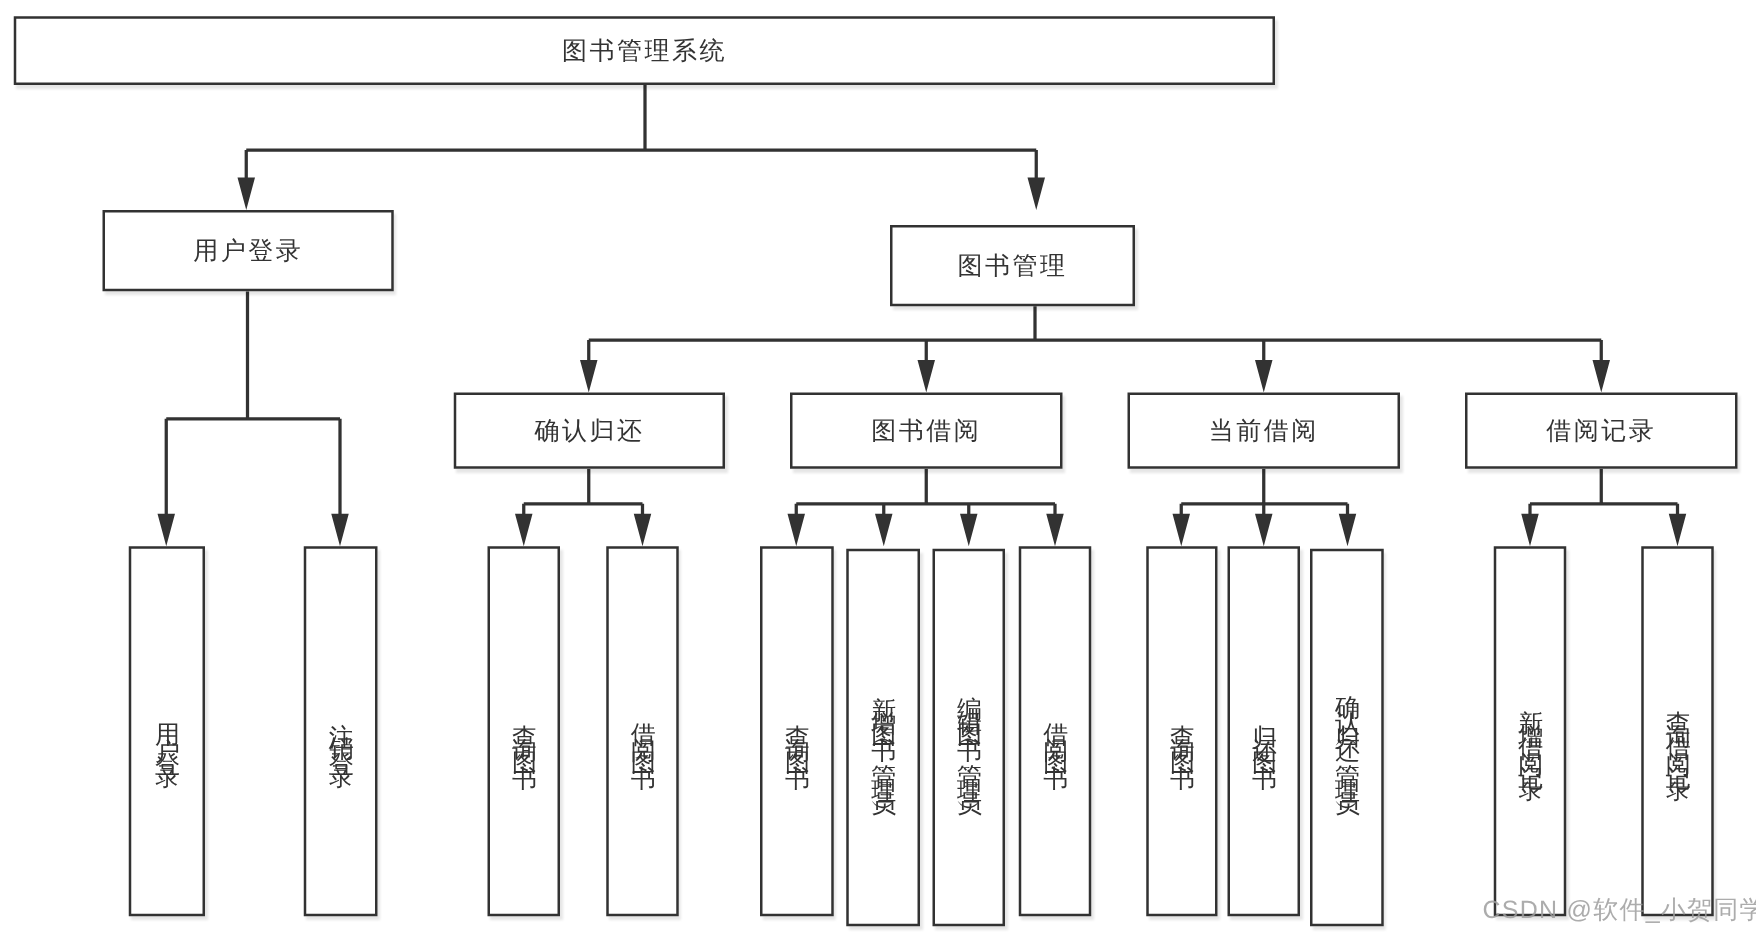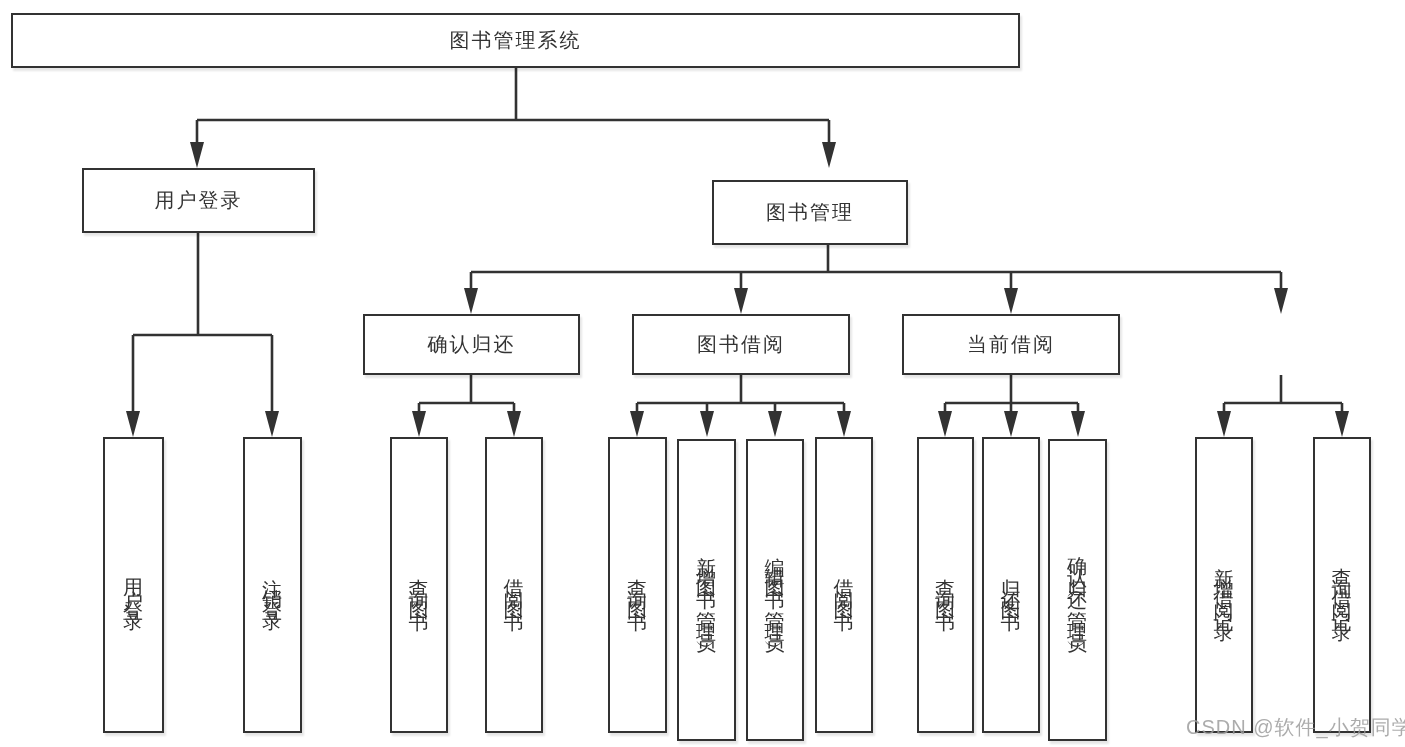--- a/index.html
+++ b/index.html
@@ -57,20 +57,23 @@
 
   <div class="node" style="left:363px;top:314px;width:217px;height:61px">
     <span class="h-label">确认归还</span>
   </div>
   <div class="node" style="left:902px;top:314px;width:218px;height:61px">
     <span class="h-label">当前借阅</span>
   </div>
   <div class="node" style="left:632px;top:314px;width:218px;height:61px">
     <span class="h-label">图书借阅</span>
   </div>
+  <div class="node" style="left:1172px;top:314px;width:218px;height:61px">
+    <span class="h-label">借阅记录</span>
+  </div>
 
   <div class="node leaf" style="left:103px;top:437px;width:61px;height:296px">
     <span class="v-label">用户登录</span>
   </div>
   <div class="node leaf" style="left:243px;top:437px;width:59px;height:296px">
     <span class="v-label">注销登录</span>
   </div>
   <div class="node leaf" style="left:390px;top:437px;width:58px;height:296px">
     <span class="v-label">查询图书</span>
   </div>

